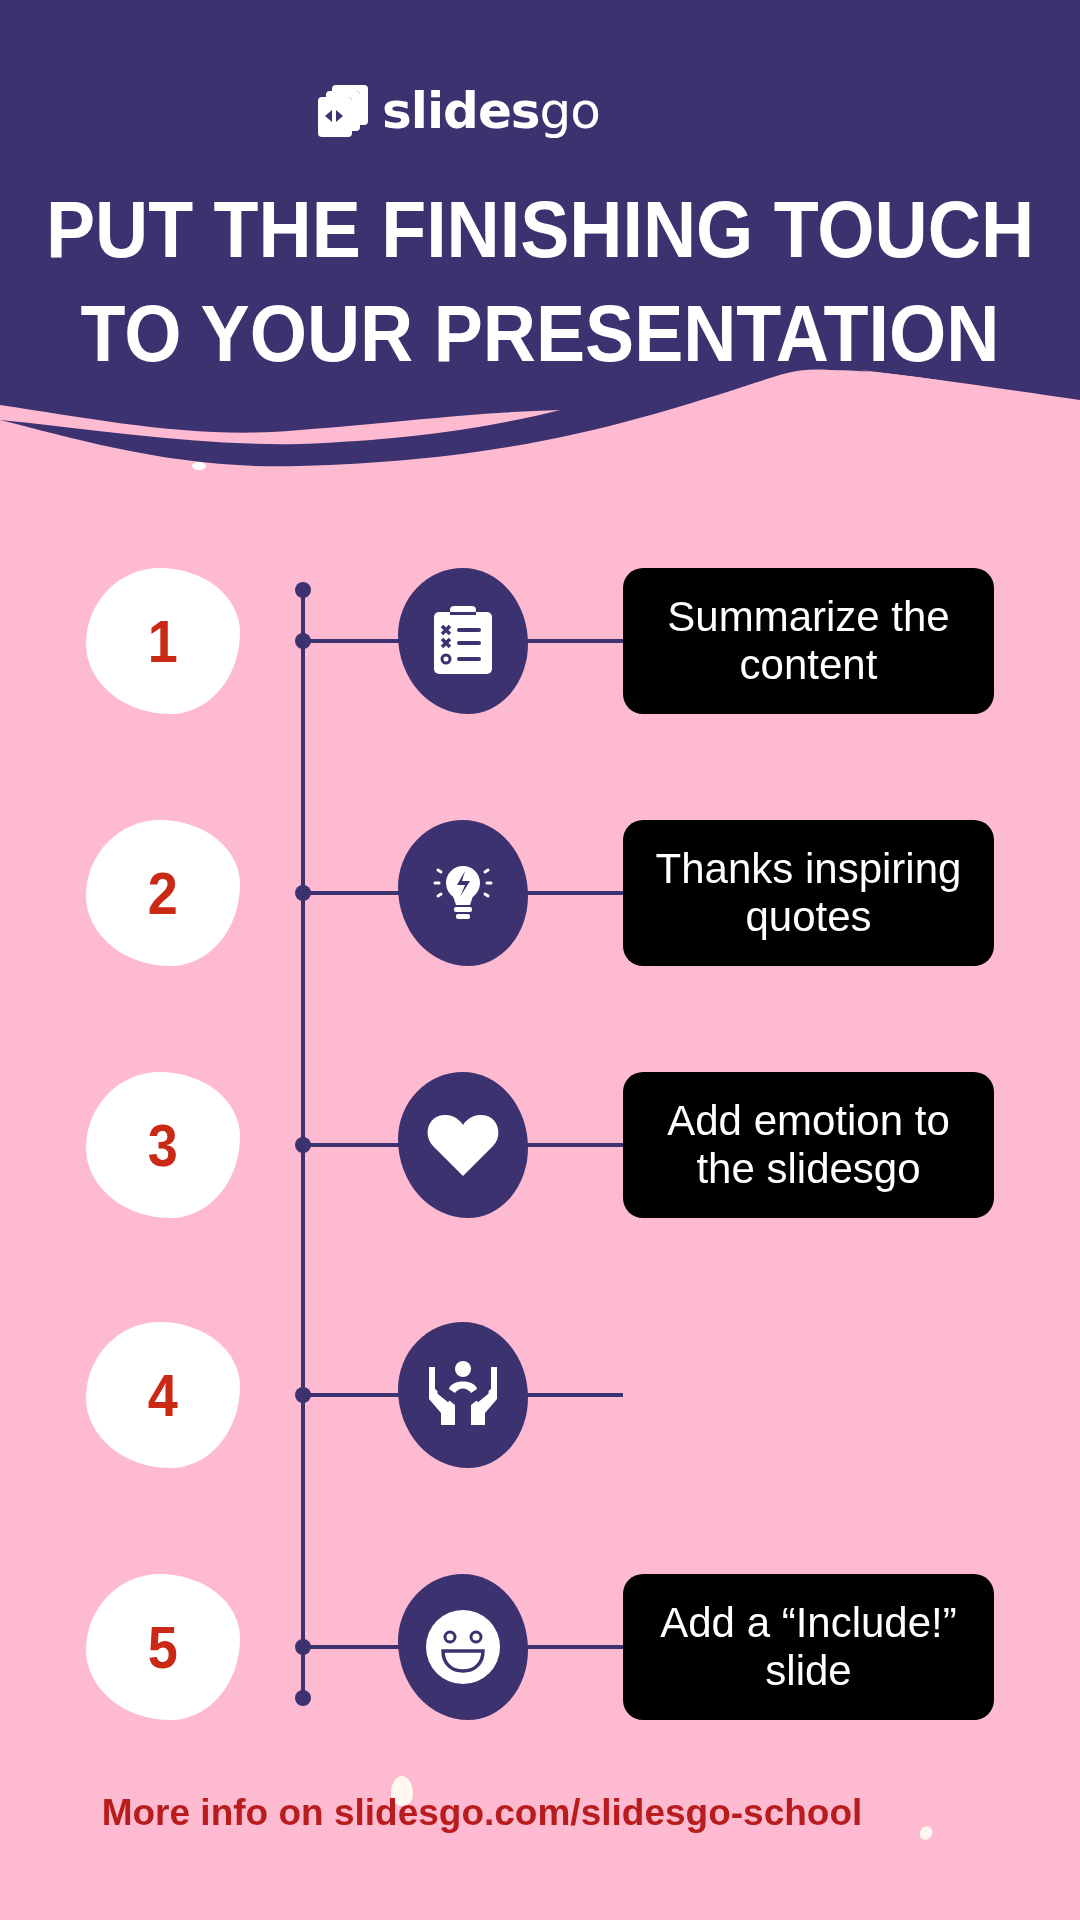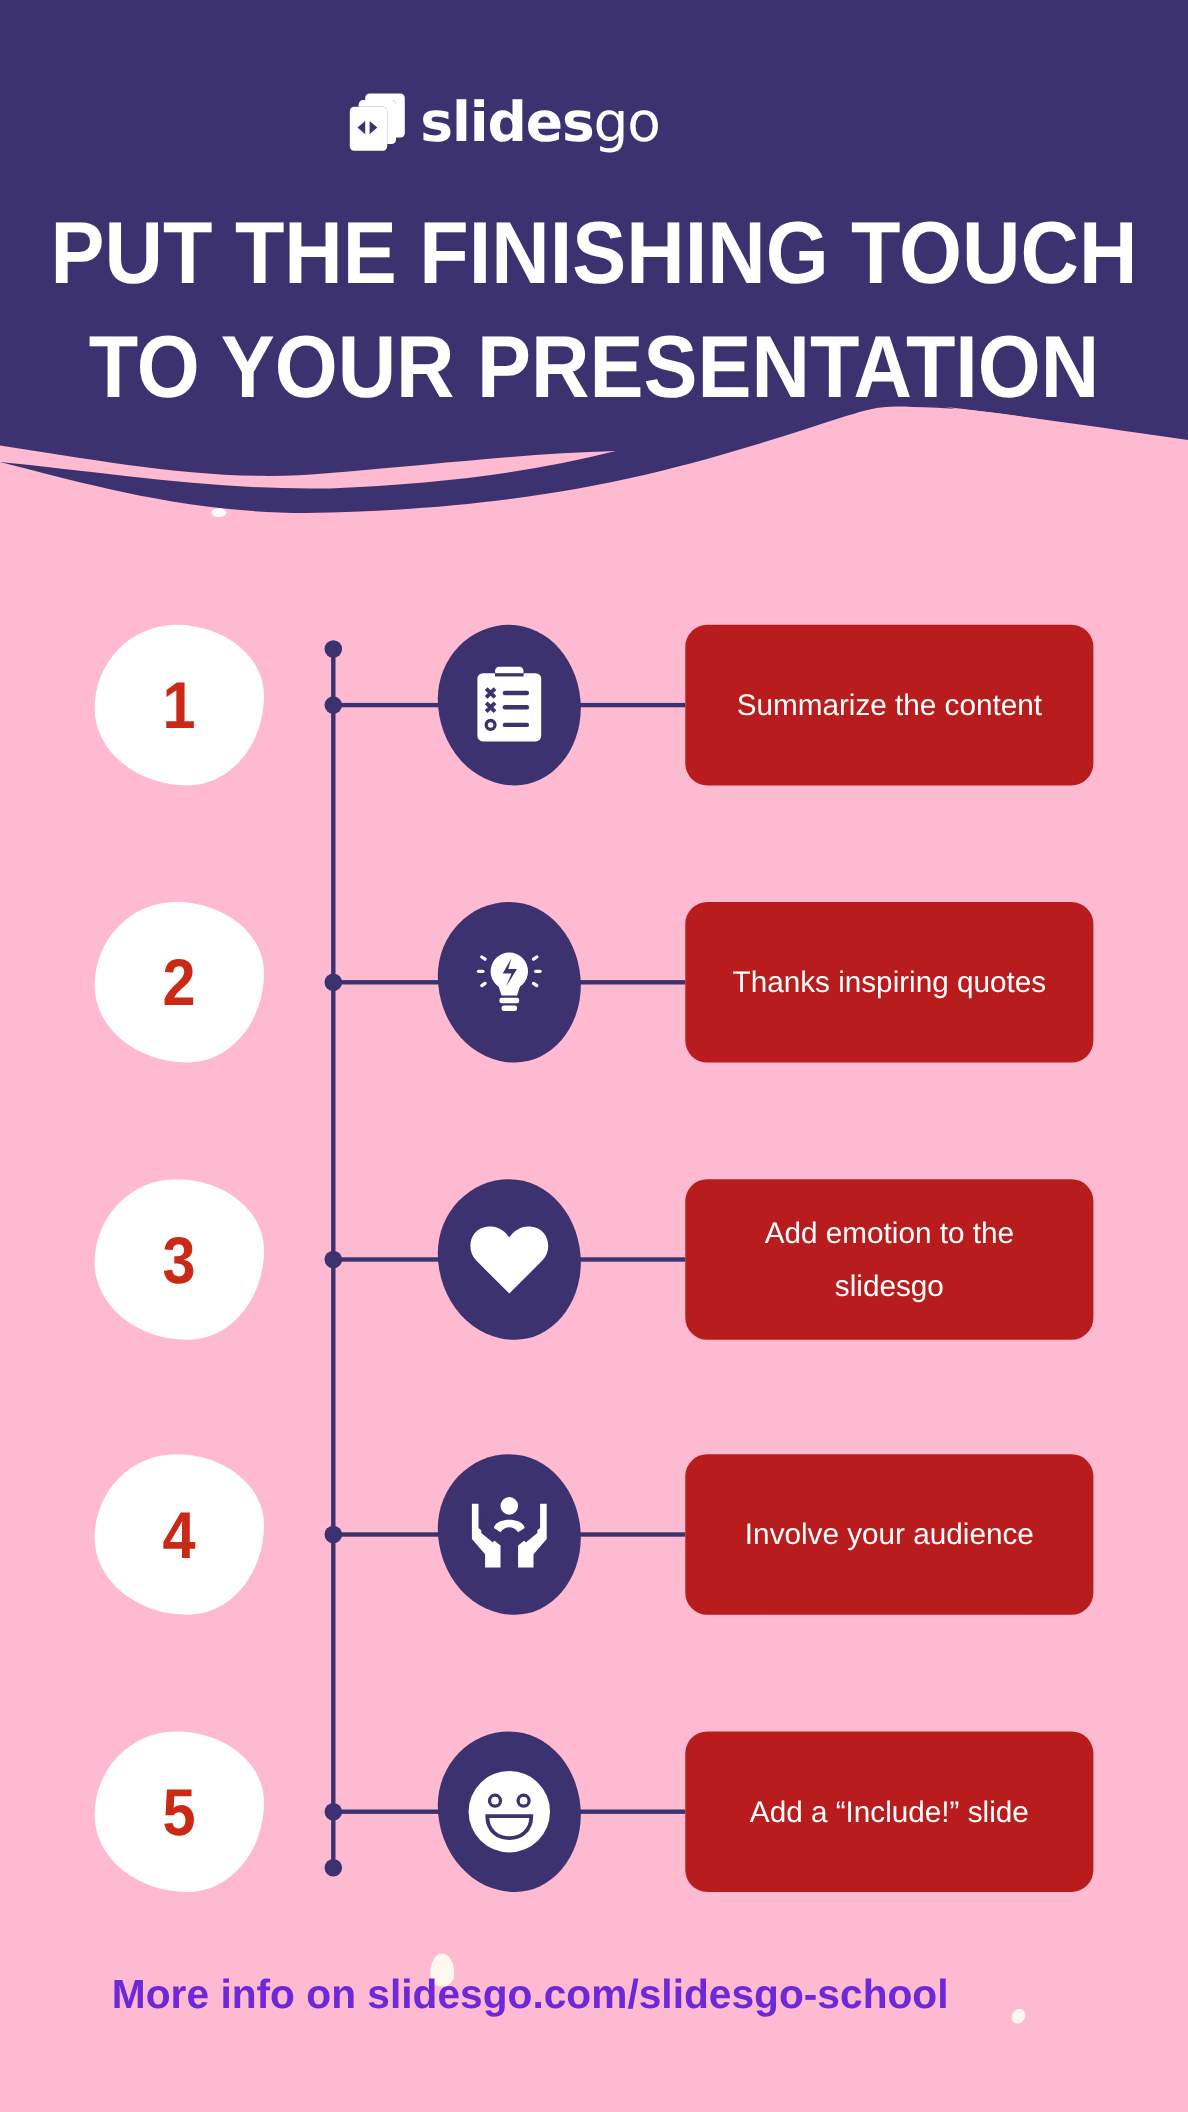--- a/index.html
+++ b/index.html
@@ -8,25 +8,25 @@
   .header svg { position:absolute; left:0; top:0; }
   .logo { position:absolute; top:82px; left:0; width:912px; display:flex; justify-content:center; align-items:center; gap:10px; color:#fff; }
   .logo-text { font-family:"DejaVu Sans", sans-serif; font-size:50px; letter-spacing:-1px; color:#fff; }
   .logo-text b { font-weight:bold; }
   .logo-text span.light { font-weight:normal; }
   .title { position:absolute; top:178px; left:0; width:1080px; text-align:center; color:#fff; font-family:"Liberation Sans", sans-serif; font-weight:bold; font-size:80px; line-height:104px; letter-spacing:0px; transform:scaleX(0.92); }
   .row { position:absolute; left:0; width:1080px; height:146px; }
   .num-blob { position:absolute; left:86px; top:0; width:154px; height:146px; background:#fff; border-radius:48% 52% 45% 55% / 52% 44% 56% 48%; display:flex; align-items:center; justify-content:center; }
   .num { color:#C92915; font-family:"Liberation Sans", sans-serif; font-weight:bold; font-size:60px; transform:scaleX(0.9); }
   .icon-blob { position:absolute; left:398px; top:0; width:130px; height:146px; background:#3D3270; border-radius:50% 50% 46% 54% / 46% 52% 48% 54%; display:flex; align-items:center; justify-content:center; }
-  .box { position:absolute; left:623px; top:0; width:371px; height:146px; background:#b91c1c; border-radius:20px; display:flex; align-items:center; justify-content:center; text-align:center; color:#fff; font-family:"Liberation Sans", sans-serif; font-size:27px; line-height:48px; padding:0 20px; box-sizing:border-box; }
+  .box { position:absolute; left:623px; top:0; width:371px; height:146px; background:#000000; border-radius:20px; display:flex; align-items:center; justify-content:center; text-align:center; color:#fff; font-family:"Liberation Sans", sans-serif; font-size:42px; line-height:48px; padding:0 20px; box-sizing:border-box; }
   .hline { position:absolute; left:303px; height:4px; background:#3D3270; width:320px; }
   .vline { position:absolute; left:301px; top:590px; width:4px; height:1108px; background:#3D3270; }
   .dot { position:absolute; width:16px; height:16px; border-radius:50%; background:#3D3270; left:295px; }
-  .footer { position:absolute; top:1792px; left:0; width:964px; text-align:center; color:#6d28d9; font-family:"Liberation Sans", sans-serif; font-weight:bold; font-size:37px; }
+  .footer { position:absolute; top:1792px; left:0; width:964px; text-align:center; color:#b91c1c; font-family:"Liberation Sans", sans-serif; font-weight:bold; font-size:37px; }
   .drop1 { position:absolute; left:391px; top:1776px; width:22px; height:30px; border-radius:50% 50% 50% 50% / 60% 60% 40% 40%; background:#FFF8F0; }
   .drop2 { position:absolute; left:920px; top:1826px; width:12px; height:14px; border-radius:50%; background:#FFF8F0; transform:rotate(30deg); }
   .drop3 { position:absolute; left:192px; top:462px; width:14px; height:8px; border-radius:50%; background:#fff; }
 </style>
 </head>
 <body>
 
 <div class="header">
   <svg width="1080" height="480" viewBox="0 0 1080 480">
     <path d="M0 0 H1080 V408 C1000 390 900 370 830 370 C800 368 790 372 770 378 C640 420 520 460 300 466 C180 470 80 440 0 420 Z" fill="#3D3270"></path>
@@ -136,23 +136,20 @@
   <div class="icon-blob">
     <svg width="76" height="72" viewBox="0 0 76 72">
       <circle cx="38" cy="10" r="8" fill="#fff"></circle>
       <path d="M24 30 C26 20 50 20 52 30 L46 34 C42 28 34 28 30 34 Z" fill="#fff"></path>
       <path d="M4 8 H10 V30 L30 46 L30 66 H16 V54 L4 40 Z" fill="#fff"></path>
       <path d="M72 8 H66 V30 L46 46 L46 66 H60 V54 L72 40 Z" fill="#fff"></path>
       <path d="M14 18 V34 L24 42" stroke="#3D3270" stroke-width="3" fill="none"></path>
       <path d="M62 18 V34 L52 42" stroke="#3D3270" stroke-width="3" fill="none"></path>
     </svg>
   </div>
-  <div class="box">
-      <span>Involve your audience</span>
-    </div>
 </div>
 
 <div class="row" style="top:1574px">
   <div class="hline" style="top:71px"></div>
   <div class="dot" style="top:65px"></div>
   <div class="num-blob">
       <span class="num">5</span>
     </div>
   <div class="icon-blob">
     <svg width="76" height="76" viewBox="0 0 76 76">

